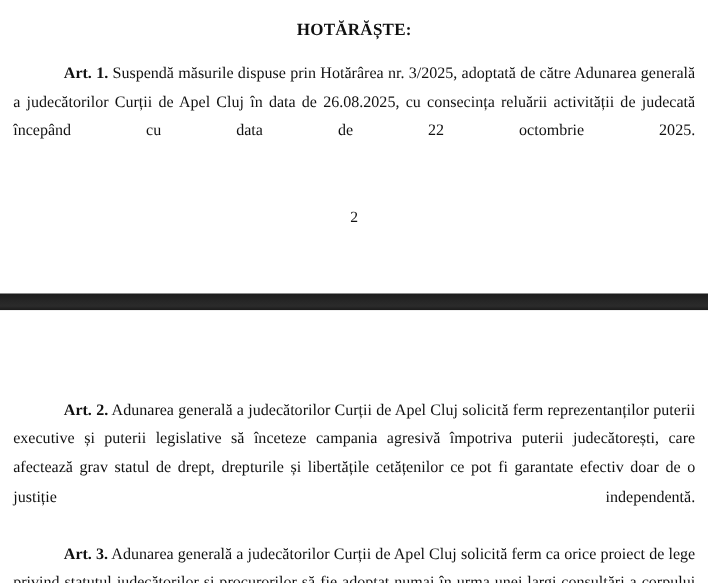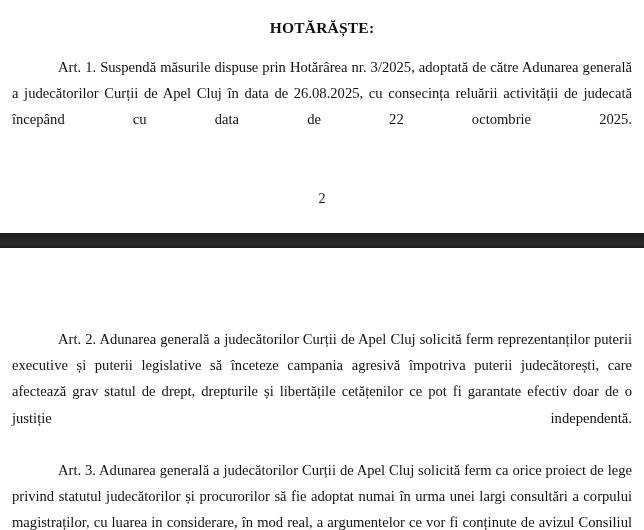--- a/index.html
+++ b/index.html
@@ -27,21 +27,21 @@
   
   .page-fragment {
     background: #ffffff;
     padding: 0 12px;
     box-sizing: border-box;
     width: 644px;
   }
 
   .page-top {
     padding-top: 18px;
-    height: 233px;
+    height: 267px;
   }
 
   .page-bottom {
     padding-top: 78px;
     height: 282px;
   }
 
   
   .page-break {
     width: 644px;
@@ -74,21 +74,21 @@
     text-justify: inter-word;
     text-indent: 46px;
     hyphens: none;
   }
 
   p.para + p.para {
     margin-top: 0;
   }
 
   .art-label {
-    font-weight: normal;
+    font-weight: bold;
   }
 
   .page-number {
     text-align: center;
     font-size: 14.2px;
     line-height: 18px;
     margin-top: 30px;
   }
 
   

